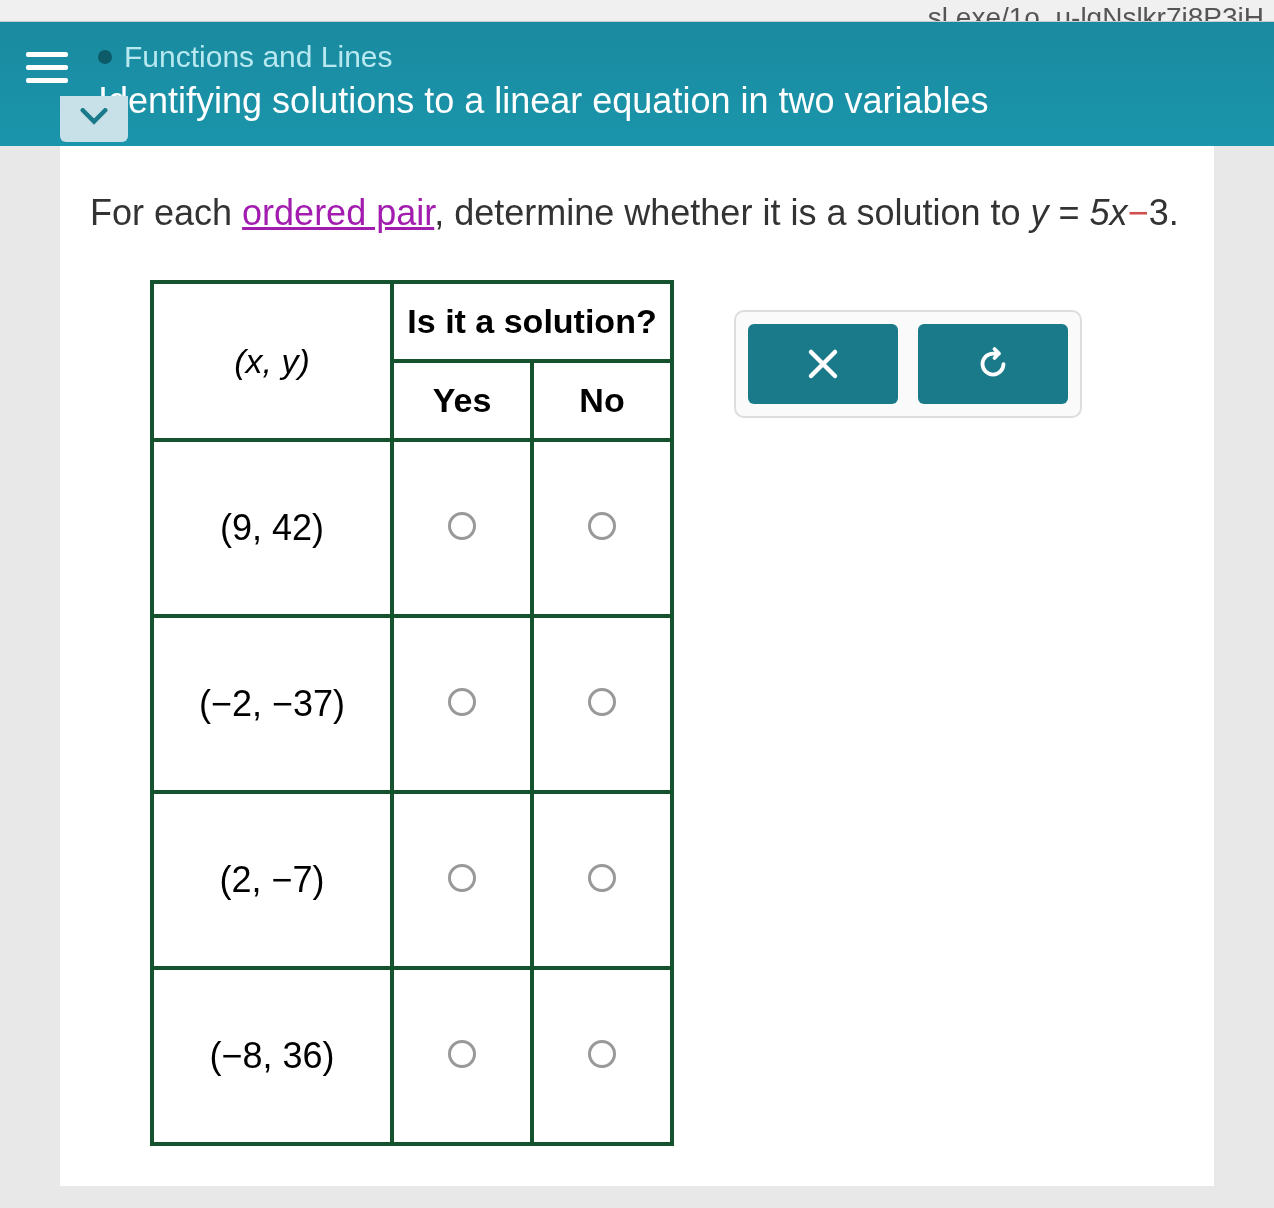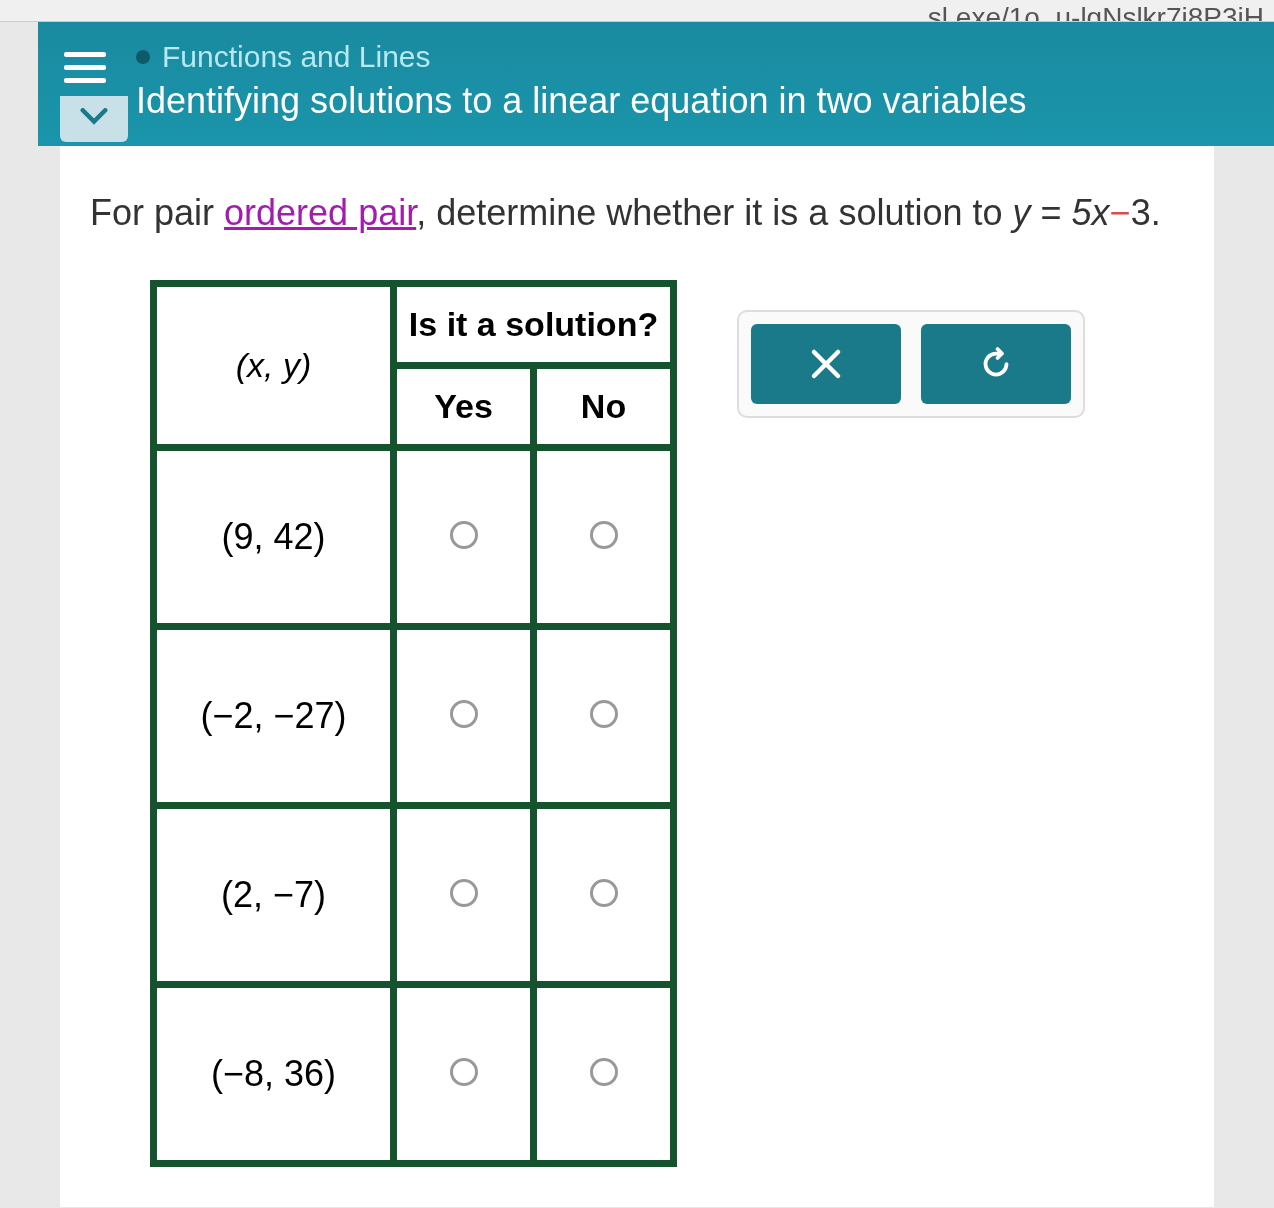--- a/index.html
+++ b/index.html
@@ -22,21 +22,20 @@
       overflow: hidden;
       font-family: sans-serif;
     }
     .header-bar {
       background: linear-gradient(180deg, #1a8aa0 0%, #1a95ab 100%);
       color: #fff;
       padding: 18px 20px 24px 20px;
       display: flex;
       align-items: flex-start;
       gap: 24px;
-      margin-left: 38px;
     }
     .hamburger {
       display: flex;
       flex-direction: column;
       gap: 8px;
       padding: 12px 6px;
       cursor: pointer;
     }
     .hamburger span {
       width: 42px;
@@ -107,21 +106,21 @@
       align-items: flex-start;
       gap: 60px;
     }
     .table-container {
       margin-left: 60px;
     }
     table {
       border-collapse: collapse;
     }
     th, td {
-      border: 7px solid #14532d;
+      border: 4px solid #14532d;
       text-align: center;
       font-size: 34px;
       margin-top: 8px;
     }
     .header-xy {
       width: 240px;
       font-style: italic;
       padding: 40px 10px;
       font-weight: normal;
     }
@@ -202,42 +201,42 @@
 </div>
 
 <div class="content">
   <div class="dropdown-chevron">
     <svg class="chevron-icon" viewBox="0 0 24 16">
       <path d="M2 2 L12 12 L22 2" stroke="#1a7a8a" stroke-width="4" fill="none" stroke-linecap="round"></path>
     </svg>
   </div>
 
   <div class="question-text">
-    <span>For pair </span><span class="ordered-pair-link">ordered pair</span><span>, determine whether it is a solution to </span><span class="equation"><span>y</span> <span style="font-style:normal">=</span> <span>5x</span><span class="minus" style="font-style:normal">−</span><span style="font-style:normal">3.</span></span>
+    <span>For each </span><span class="ordered-pair-link">ordered pair</span><span>, determine whether it is a solution to </span><span class="equation"><span>y</span> <span style="font-style:normal">=</span> <span>5x</span><span class="minus" style="font-style:normal">−</span><span style="font-style:normal">3.</span></span>
   </div>
 
   <div class="main-row">
     <div class="table-container">
       <table>
         <tbody>
             <tr>
           <th class="header-xy" rowspan="2">(x, y)</th>
           <th class="header-solution" colspan="2">Is it a solution?</th>
         </tr>
         <tr>
           <th class="header-yes">Yes</th>
           <th class="header-no">No</th>
         </tr>
         <tr>
           <td class="data-cell">(9, 42)</td>
           <td class="radio-cell"><span class="radio-circle"></span></td>
           <td class="radio-cell"><span class="radio-circle"></span></td>
         </tr>
         <tr>
-          <td class="data-cell">(−2, −27)</td>
+          <td class="data-cell">(−2, −37)</td>
           <td class="radio-cell"><span class="radio-circle"></span></td>
           <td class="radio-cell"><span class="radio-circle"></span></td>
         </tr>
         <tr>
           <td class="data-cell">(2, −7)</td>
           <td class="radio-cell"><span class="radio-circle"></span></td>
           <td class="radio-cell"><span class="radio-circle"></span></td>
         </tr>
         <tr>
           <td class="data-cell">(−8, 36)</td>

